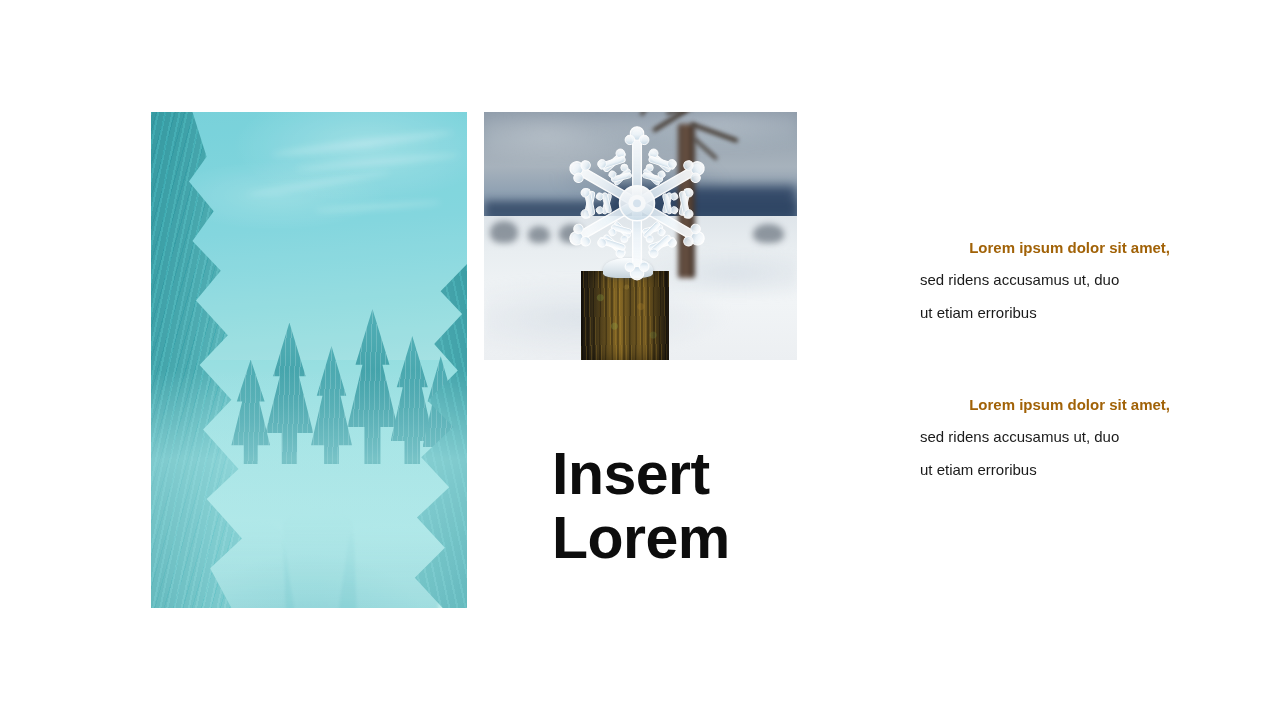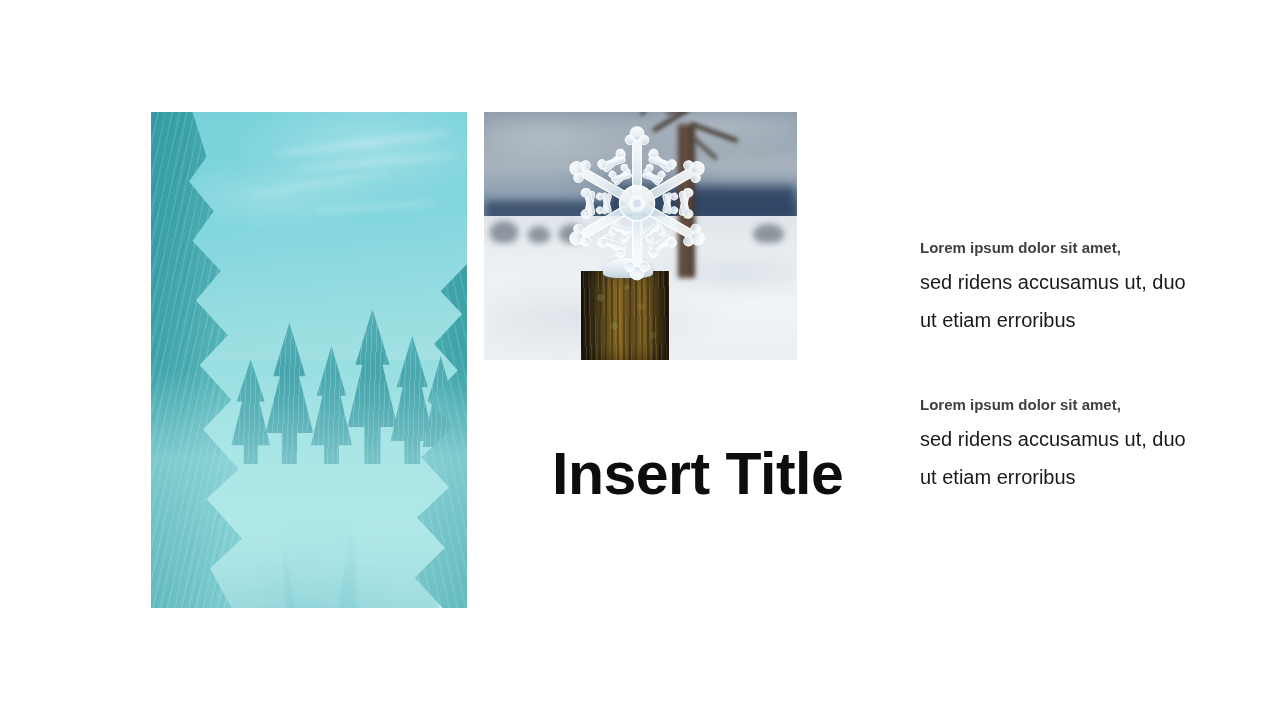--- a/index.html
+++ b/index.html
@@ -324,26 +324,27 @@
     position: absolute;
     left: 920px;
     width: 250px;
   }
   .body-block.block-1 { top: 240px; }
   .body-block.block-2 { top: 397px; }
 
   .body-heading {
     font-size: 15px;
     font-weight: 700;
-    color: #404040;
+    color: #a16207;
     line-height: 1;
     margin: 0 0 17px 0;
+    text-align: right;
   }
   .body-line {
-    font-size: 20px;
+    font-size: 15px;
     font-weight: 400;
     color: #1a1a1a;
     line-height: 1;
     margin: 0 0 18px 0;
     white-space: nowrap;
   }
   .body-line:last-child { margin-bottom: 0; }
 </style>
 </head>
 <body>
@@ -434,21 +435,21 @@
           <use href="#arm" transform="rotate(300)"></use>
           <circle cx="0" cy="0" r="22" fill="url(#crystal)" stroke="#ffffff" stroke-width="2"></circle>
           <circle cx="0" cy="0" r="11" fill="#ffffff" opacity="0.85"></circle>
           <circle cx="0" cy="0" r="5" fill="#dbe8f2"></circle>
         </g>
       </svg>
     </div>
   </div>
 
   <div class="slide-title">
-    <span class="tline">Insert Title</span>
+    <span class="tline">Insert Lorem</span>
   </div>
 
   <div class="body-block block-1">
     <p class="body-heading">Lorem ipsum dolor sit amet,</p>
     <p class="body-line">sed ridens accusamus ut, duo</p>
     <p class="body-line">ut etiam erroribus</p>
   </div>
 
   <div class="body-block block-2">
     <p class="body-heading">Lorem ipsum dolor sit amet,</p>

